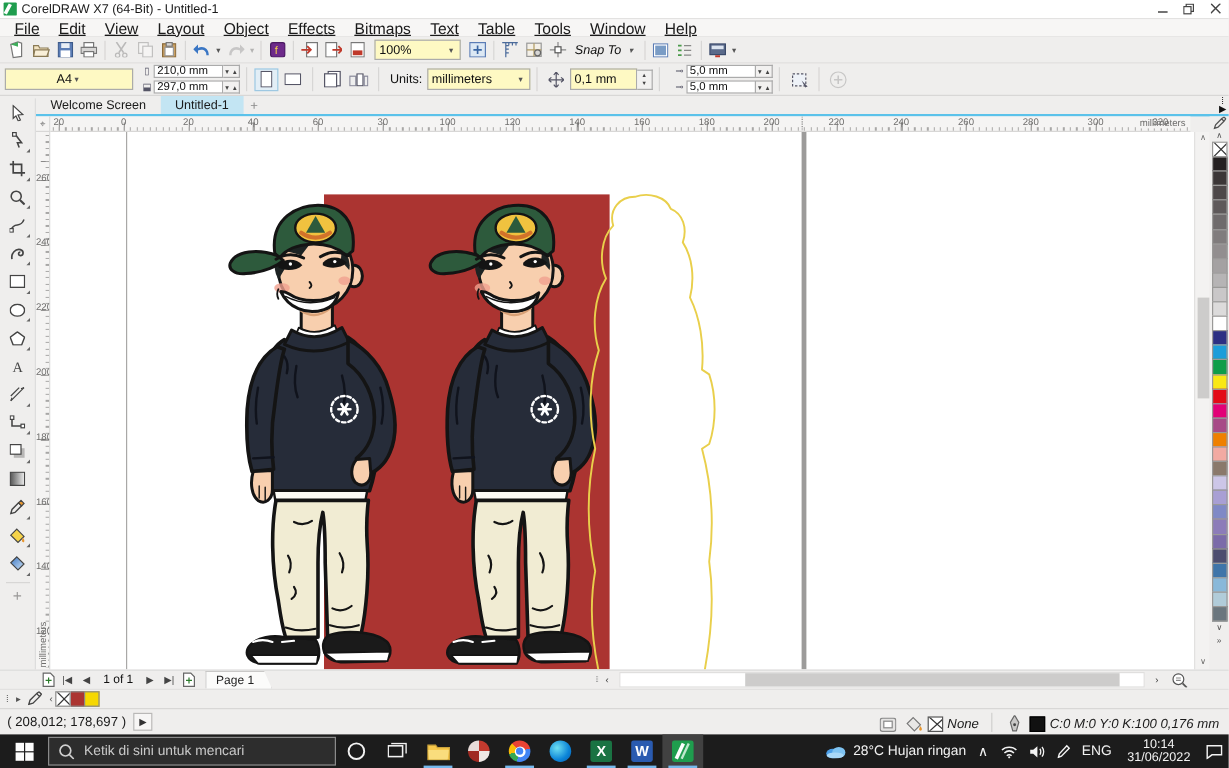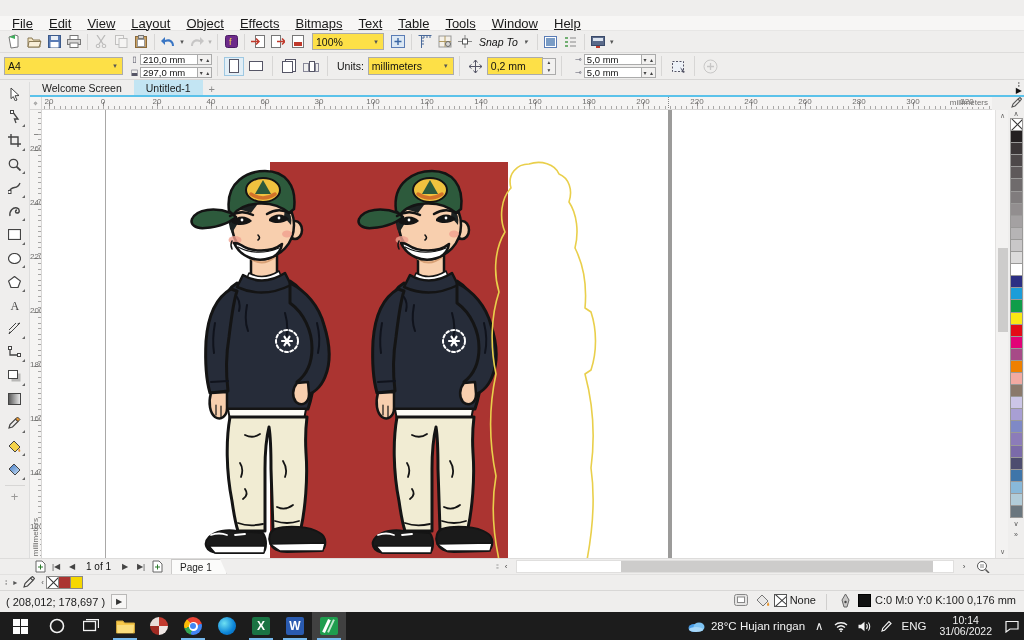--- a/index.html
+++ b/index.html
@@ -21,28 +21,28 @@
   #menubar { left:0; top:16px; width:1024px; height:15px; background:#f7f6f5; border-bottom:1px solid #e7e6e5; display:flex; align-items:center; padding-left:4px; }
   .menu-item { padding:0 8px; font-size:13px; color:#1a1a1a;text-decoration:underline; }
   .menu-item u { text-decoration:underline; }
 
   
   #toolbar { left:0; top:31px; width:1024px; height:22px; background:#efeeed; border-bottom:1px solid #dddcdb; display:flex; align-items:center; padding-left:4px; }
   .tbtn { width:20px; height:18px; display:flex; align-items:center; justify-content:center; border-radius:2px; }
   .tbtn svg { display:block; }
   .tb-sep { width:1px; height:16px; background:#d7d6d5; margin:0 3px; }
   .dd-arrow { font-size:7px; color:#555; width:8px; text-align:center; }
-  .combo { height:17px; background:#fde047; border:1px solid #ababab; display:flex; align-items:center; font-size:10.5px; padding:0 3px; color:#111; }
+  .combo { height:17px; background:#fef9c3; border:1px solid #ababab; display:flex; align-items:center; font-size:10.5px; padding:0 3px; color:#111; }
   #zoom-combo { width:72px; margin:0 4px; justify-content:space-between; }
   #snapto { display:flex; align-items:center; padding:0 4px; font-size:10.5px; color:#111;font-style:italic; }
   .gray { opacity:.38; }
 
   
   #propbar { left:0; top:53px; width:1024px; height:27px; background:#efeeed; border-bottom:1px solid #d8d7d6; display:flex; align-items:center; padding-left:4px; }
-  #pagesize-combo { width:119px; height:18px; justify-content:space-between; }
+  #pagesize-combo { width:107px; height:18px; justify-content:center; }
   .spin-col { display:flex; flex-direction:column; justify-content:center; margin-left:6px; }
   .spin-row { display:flex; align-items:center; height:12px; margin:0.5px 0; }
   .spin-ico { width:11px; font-size:8px; color:#556; text-align:center; }
   .spin-box { width:58px; height:11px; background:#fff; border:1px solid #ababab; font-size:9.5px; padding:0 2px; display:flex; align-items:center; color:#111; }
   .spin-arrows { display:flex; width:14px; height:11px; border:1px solid #ababab; border-left:none; background:#f2f1f0; font-size:6px; color:#444; align-items:center; justify-content:space-around; }
   .pb-btn { width:20px; height:19px; border:1px solid transparent; display:flex; align-items:center; justify-content:center; margin:0 1px; }
   .pb-btn.pressed { background:#e2eef6; border-color:#9ec8e2; }
   .pb-sep { width:1px; height:20px; background:#d7d6d5; margin:0 5px; }
   .pb-label { font-size:10.5px; color:#111; margin:0 4px; }
   #units-combo { width:86px; height:18px; justify-content:space-between; }
@@ -115,21 +115,21 @@
 
   
   #docpal-row { left:0; top:574px; width:1024px; height:16px; background:#efeeed; border-top:1px solid #e2e1e0; display:flex; align-items:center; padding-left:2px; }
   .dp-ctrl { color:#555; font-size:8px; padding:0 3px; }
   .dp-swatch { width:13px; height:13px; border:1px solid #8a8988; margin-left:-1px; }
 
   
   #statusbar { left:0; top:590px; width:1024px; height:22px; background:#efeeed; border-top:1px solid #d8d7d6; display:flex; align-items:center; font-size:11px; color:#1a1a1a; }
   #coords { margin-left:6px; }
   #coords-btn { width:16px; height:15px; border:1px solid #b9b8b7; background:#f7f6f5; display:flex; align-items:center; justify-content:center; font-size:8px; color:#333; margin-left:6px; }
-  #status-right { margin-left:auto; display:flex; align-items:flex-start; margin-right:8px; }
+  #status-right { margin-left:auto; display:flex; align-items:flex-end; margin-right:8px;font-style:italic; }
   .st-ico { margin:0 4px; display:flex; align-items:center; }
   .st-swatch-none { width:13px; height:13px; border:1px solid #555; position:relative; overflow:hidden; background:#fff; margin-right:3px; }
   .st-swatch-none:before,.st-swatch-none:after { content:""; position:absolute; left:-2px; top:5px; width:18px; height:1px; background:#333; }
   .st-swatch-none:before{transform:rotate(42deg);} .st-swatch-none:after{transform:rotate(-42deg);}
   #outline-swatch { width:13px; height:13px; background:#111; border:1px solid #000; margin:0 4px; }
   #status-divider { width:1px; height:16px; background:#d0cfce; margin:0 10px; }
 
   
   #taskbar { left:0; top:612px; width:1024px; height:28px; background:#1c1c1c; display:flex; align-items:center; color:#eee; }
   #start-btn { width:40px; height:28px; display:flex; align-items:center; justify-content:center; }
@@ -143,20 +143,42 @@
   .appicon { width:18px; height:18px; border-radius:2px; display:flex; align-items:center; justify-content:center; font-weight:bold; font-size:12px; color:#fff; }
   #tray { margin-left:auto; display:flex; align-items:flex-end; height:28px; }
   .tray-item { display:flex; align-items:center; padding:0 5px; font-size:11.5px; color:#f2f2f2; height:28px; }
   #clock { flex-direction:column; justify-content:center; line-height:11px; font-size:10.5px; text-align:center; padding:0 8px; }
 </style>
 </head>
 <body>
 
 <div id="app">
 
+  <div class="abs" id="titlebar">
+    <div id="app-logo"></div>
+    <span id="title-text">CorelDRAW X7 (64-Bit) - Untitled-1</span>
+    <div id="win-controls">
+      <div class="winbtn">
+          <svg width="9" height="9">
+            <line x1="0" y1="7" x2="8" y2="7" stroke="#444" stroke-width="1.2"></line>
+          </svg>
+        </div>
+      <div class="winbtn">
+          <svg width="10" height="10">
+            <rect x="2.5" y="0.5" width="6" height="6" fill="none" stroke="#444"></rect>
+            <rect x="0.5" y="2.5" width="6" height="6" fill="#fff" stroke="#444"></rect>
+          </svg>
+        </div>
+      <div class="winbtn">
+          <svg width="9" height="9">
+            <path d="M0,0 L8,8 M8,0 L0,8" stroke="#444" stroke-width="1.2"></path>
+          </svg>
+        </div>
+    </div>
+  </div>
 
   <div class="abs" id="menubar">
       <span class="menu-item"><u>F</u>ile</span>
       <span class="menu-item"><u>E</u>dit</span>
       <span class="menu-item"><u>V</u>iew</span>
       <span class="menu-item"><u>L</u>ayout</span>
       <span class="menu-item">Object</span>
       <span class="menu-item">Effe<u>c</u>ts</span>
       <span class="menu-item"><u>B</u>itmaps</span>
       <span class="menu-item">Te<u>x</u>t</span>
@@ -363,21 +385,21 @@
     <div class="combo" id="units-combo">
       <span>millimeters</span>
       <span class="dd-arrow">▾</span>
     </div>
     <div class="pb-sep"></div>
     <div class="pb-btn">
         <svg width="13" height="13">
           <path d="M6.5,0 L6.5,13 M0,6.5 L13,6.5 M6.5,0 L4.5,2.5 M6.5,0 L8.5,2.5 M6.5,13 L4.5,10.5 M6.5,13 L8.5,10.5 M0,6.5 L2.5,4.5 M0,6.5 L2.5,8.5 M13,6.5 L10.5,4.5 M13,6.5 L10.5,8.5" stroke="#556" fill="none"></path>
         </svg>
       </div>
-    <div class="combo" style="width:56px;height:18px">0,2 mm</div>
+    <div class="combo" style="width:56px;height:18px">0,1 mm</div>
     <div class="stepper">
         <span>▴</span>
         <span>▾</span>
       </div>
     <div class="pb-sep"></div>
     <div class="spin-col">
       <div class="spin-row">
         <span class="spin-ico">⊸</span>
         <div class="spin-box">5,0 mm</div>
         <div class="spin-arrows">
@@ -784,20 +806,27 @@
 
   <div class="abs" id="taskbar">
     <div id="start-btn">
       <div class="winlogo">
           <div></div>
           <div></div>
           <div></div>
           <div></div>
         </div>
     </div>
+    <div id="search-box">
+      <svg width="13" height="13">
+          <circle cx="5.5" cy="5.5" r="4.5" fill="none" stroke="#cfcfcf" stroke-width="1.4"></circle>
+          <path d="M9,9 L12.5,12.5" stroke="#cfcfcf" stroke-width="1.4"></path>
+        </svg>
+      <span>Ketik di sini untuk mencari</span>
+    </div>
     <div class="tb-app">
         <svg width="16" height="16">
           <circle cx="8" cy="8" r="6.5" fill="none" stroke="#f2f2f2" stroke-width="1.6"></circle>
         </svg>
       </div>
     <div class="tb-app">
         <svg width="16" height="14">
           <rect x="0.5" y="2.5" width="12" height="9" fill="none" stroke="#f2f2f2" stroke-width="1.3"></rect>
           <path d="M3,0.5 L15.5,0.5 L15.5,9" fill="none" stroke="#f2f2f2" stroke-width="1.3"></path>
         </svg>

